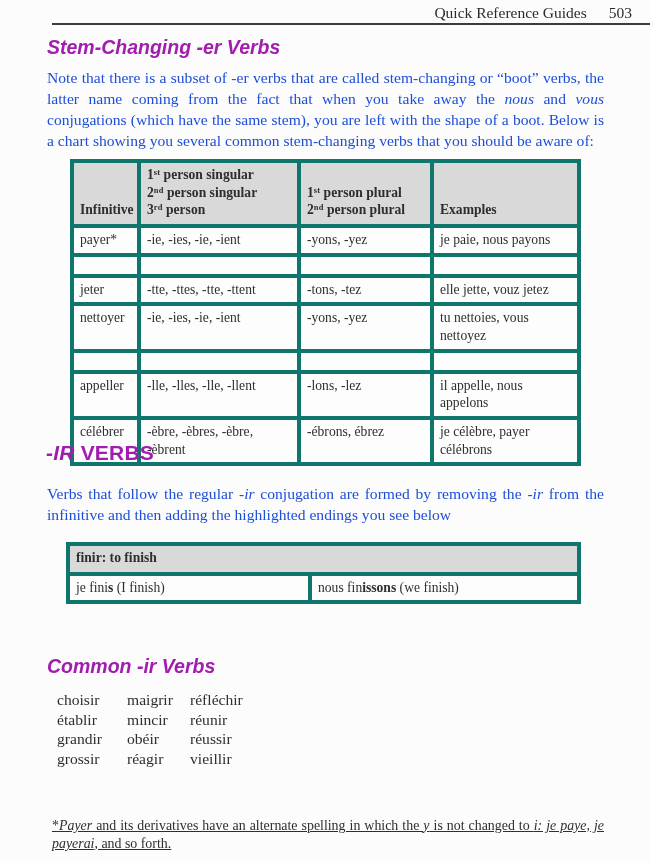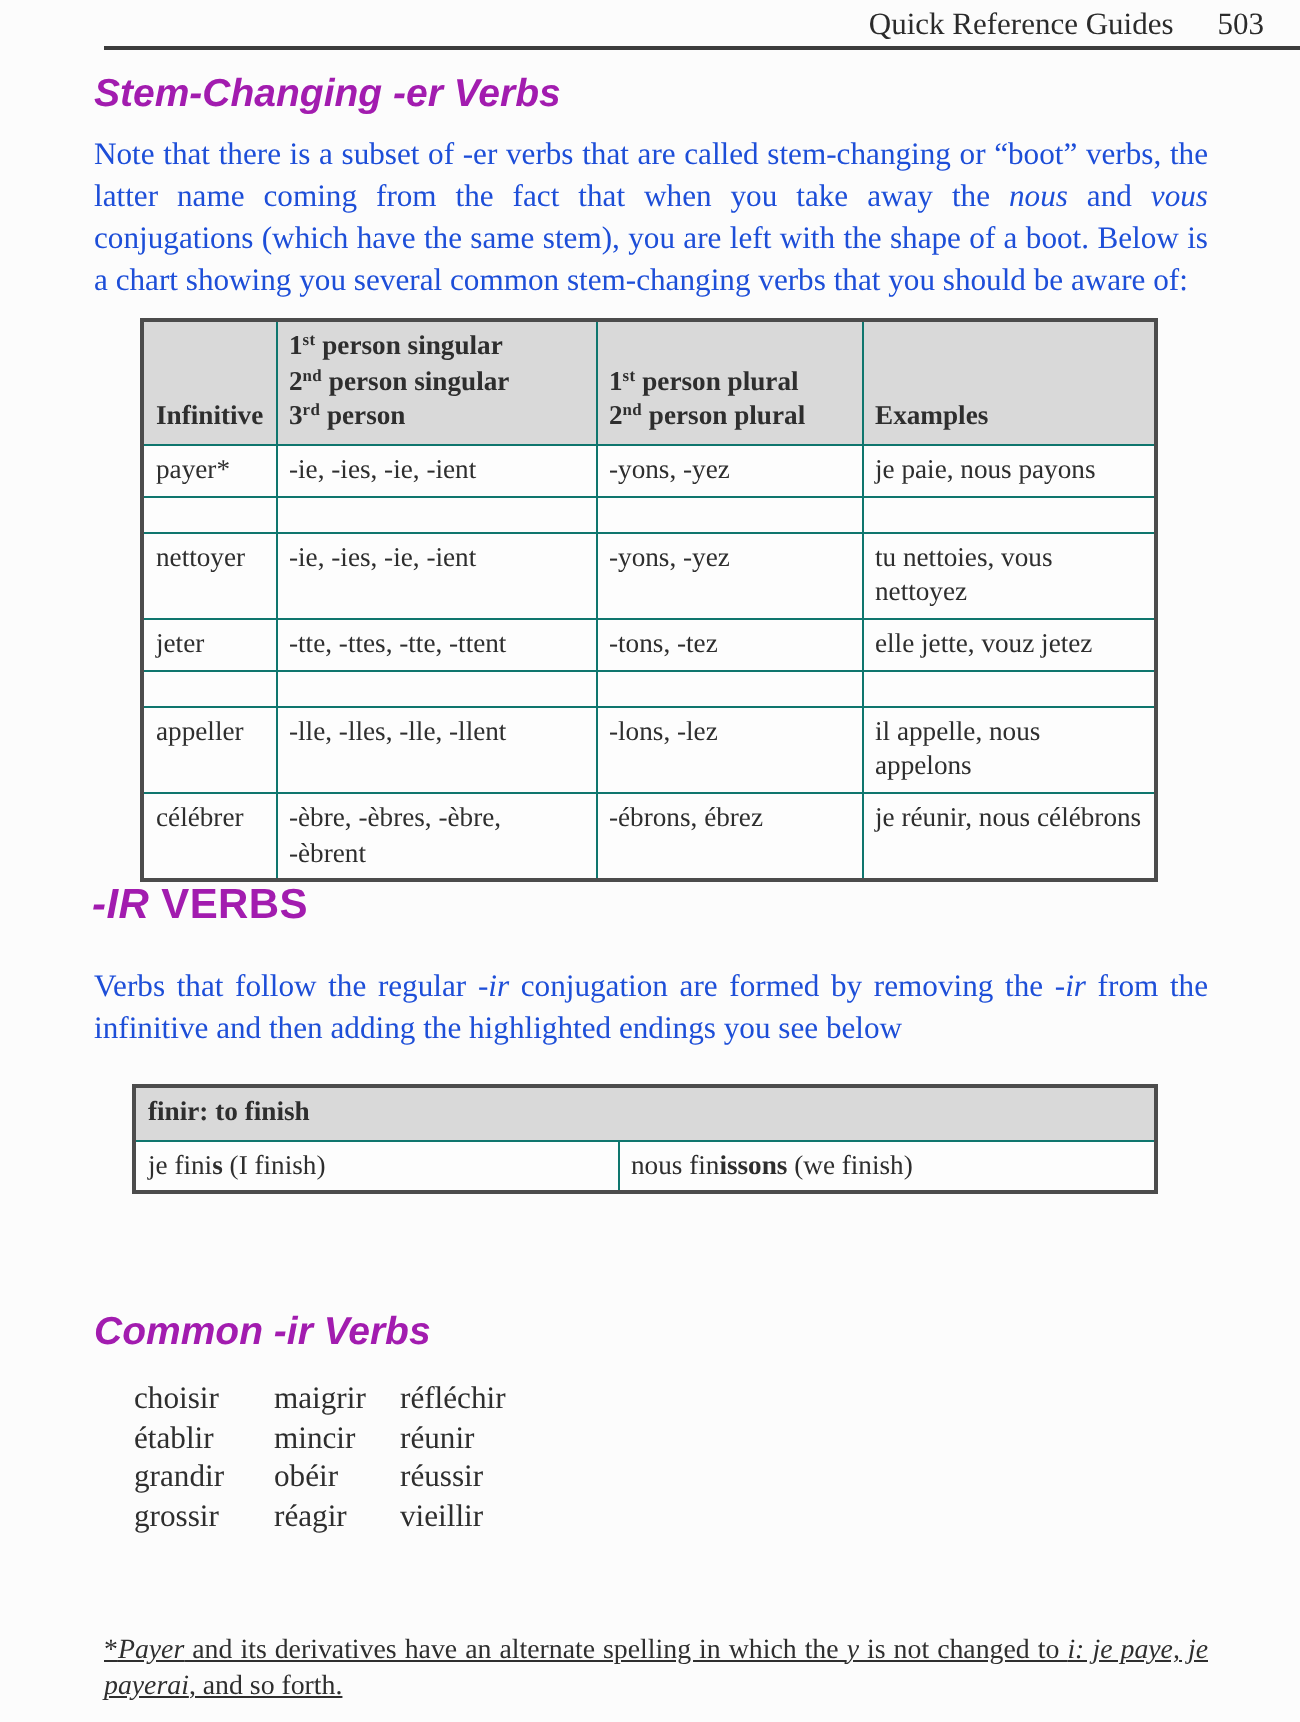--- a/index.html
+++ b/index.html
@@ -42,39 +42,39 @@
   }
   .p-stem{top:67px;}
   .p-ir{top:483px;}
 
   table.doc-table{
     position:absolute;border-collapse:collapse;table-layout:fixed;
     font-size:13.6px;line-height:1.3;color:#2e2e2e;
     border:2px solid #4c4c4c;background:#fdfdfd;
   }
   table.doc-table th, table.doc-table td{
-    border:1px solid #0f766e;
+    border:4px solid #0f766e;
     padding:3px 6px 4px 6px;
     overflow:hidden;
     font-family:Liberation Serif, serif;
   }
   table.doc-table th{
     background:#d9d9d9;text-align:left;font-weight:700;
     vertical-align:bottom;padding-bottom:5px;
   }
   table.doc-table td{vertical-align:top;}
 
   .stem-table{top:159px;left:70px;width:507px;}
   .stem-table tr.empty td{height:13px;padding:2px 6px;}
 
   .finir-table{top:542px;left:66px;width:511px;}
   .finir-table th{text-align:center;vertical-align:middle;padding:3px 6px;margin-top:13px;}
 
   .verb-grid{
-    position:absolute;top:690px;left:67px;
+    position:absolute;top:690px;left:57px;
     display:grid;grid-template-columns:70px 63px auto;
     font-size:15.6px;line-height:19.5px;column-gap:0;
   }
   .verb-grid span{white-space:nowrap;}
 
   .footnote{
     position:absolute;margin:0;top:817px;left:52px;width:552px;
     font-size:13.9px;line-height:18px;text-align:justify;color:#2e2e2e;text-decoration:underline;
   }
 </style>
@@ -121,48 +121,48 @@
           <td>-yons, -yez</td>
           <td>je paie, nous payons</td>
         </tr>
         <tr class="empty">
           <td></td>
           <td></td>
           <td></td>
           <td></td>
         </tr>
         <tr class="">
+          <td>jeter</td>
+          <td>-tte, -ttes, -tte, -ttent</td>
+          <td>-tons, -tez</td>
+          <td>elle jette, vouz jetez</td>
+        </tr>
+        <tr class="">
           <td>nettoyer</td>
           <td>-ie, -ies, -ie, -ient</td>
           <td>-yons, -yez</td>
           <td>tu nettoies, vous nettoyez</td>
         </tr>
-        <tr class="">
-          <td>jeter</td>
-          <td>-tte, -ttes, -tte, -ttent</td>
-          <td>-tons, -tez</td>
-          <td>elle jette, vouz jetez</td>
-        </tr>
         <tr class="empty">
           <td></td>
           <td></td>
           <td></td>
           <td></td>
         </tr>
         <tr class="">
           <td>appeller</td>
           <td>-lle, -lles, -lle, -llent</td>
           <td>-lons, -lez</td>
           <td>il appelle, nous appelons</td>
         </tr>
         <tr class="">
           <td>célébrer</td>
           <td>-èbre, -èbres, -èbre, -èbrent</td>
           <td>-ébrons, ébrez</td>
-          <td>je réunir, nous célébrons</td>
+          <td>je célèbre, payer célébrons</td>
         </tr>
       </tbody>
   </table>
 
   <h2 class="h-sans h-ir"><span class="rt-bi">-IR</span><span class="rt-b"> VERBS</span></h2>
 
   <p class="body-par p-ir"><span>Verbs that follow the regular </span><span class="rt-i">-ir</span><span> conjugation are formed by removing the </span><span class="rt-i">-ir</span><span> from the infinitive and then adding the highlighted endings you see below</span></p>
 
   <table class="doc-table finir-table">
     <colgroup>

